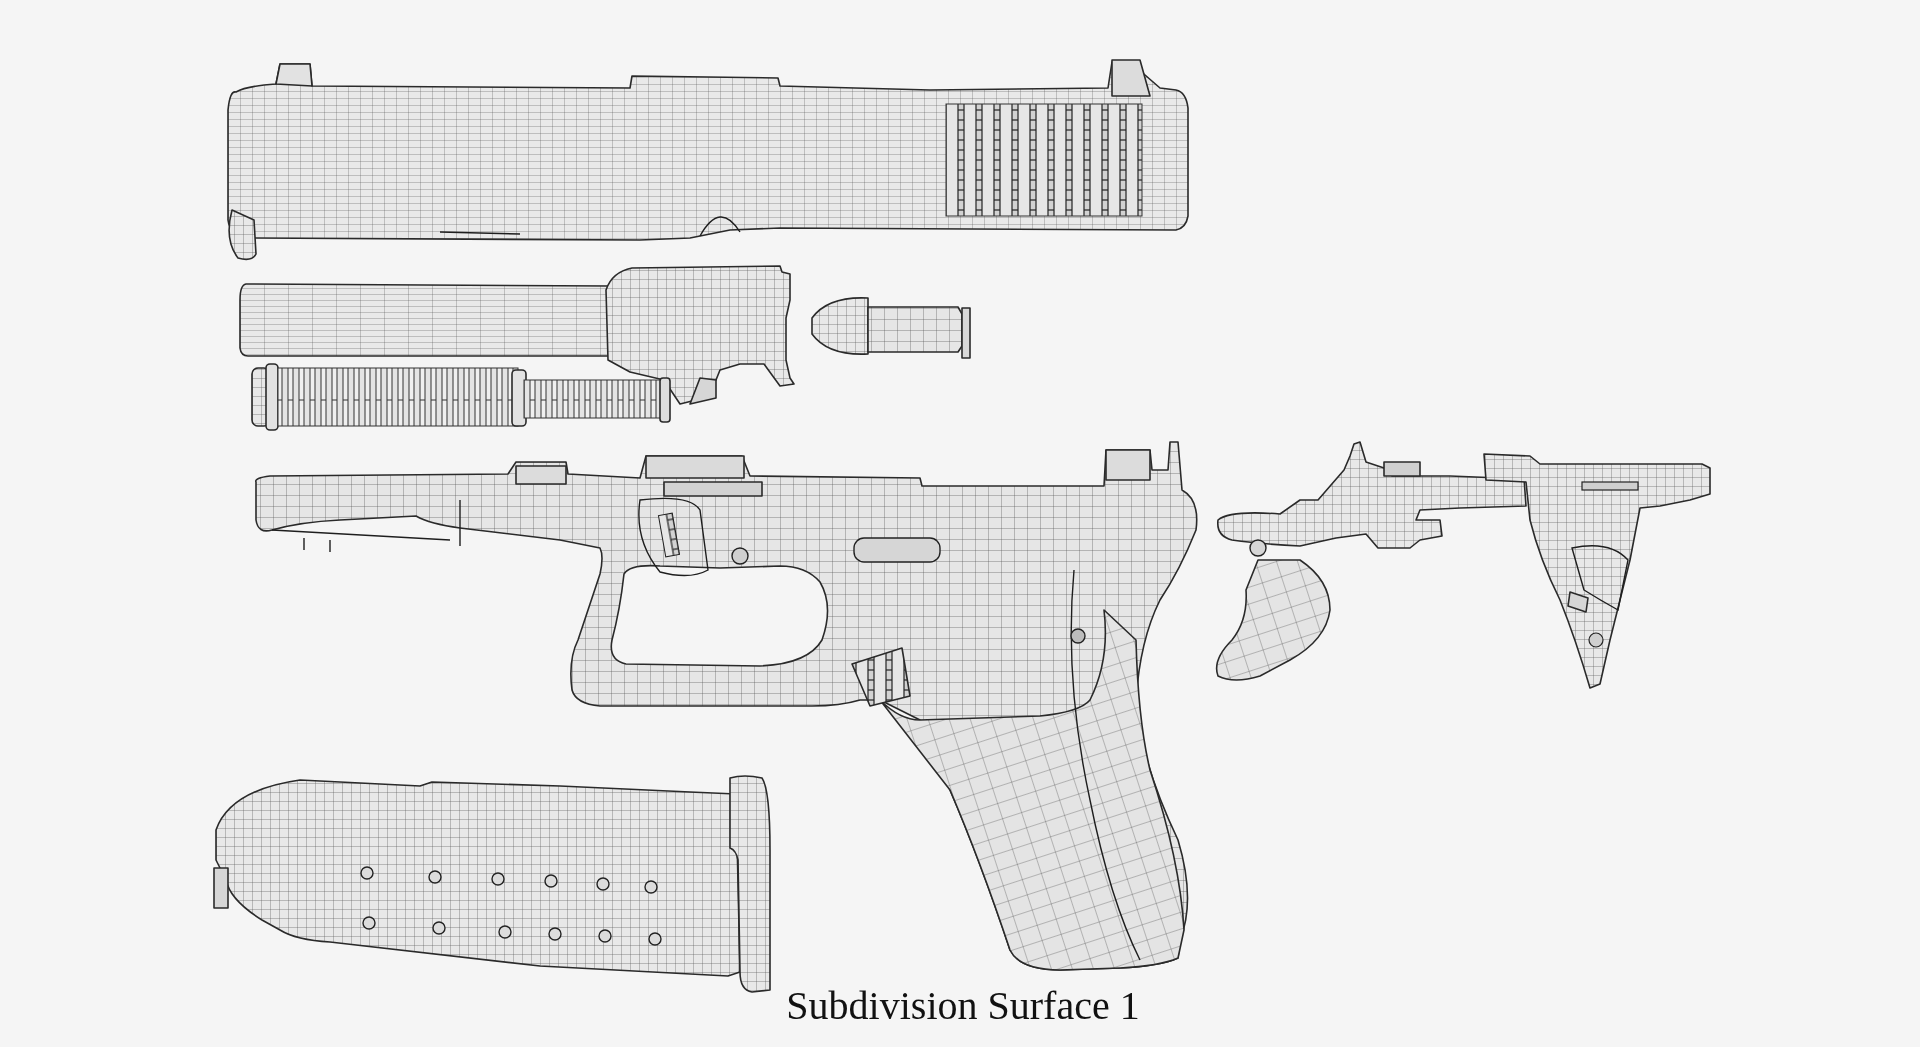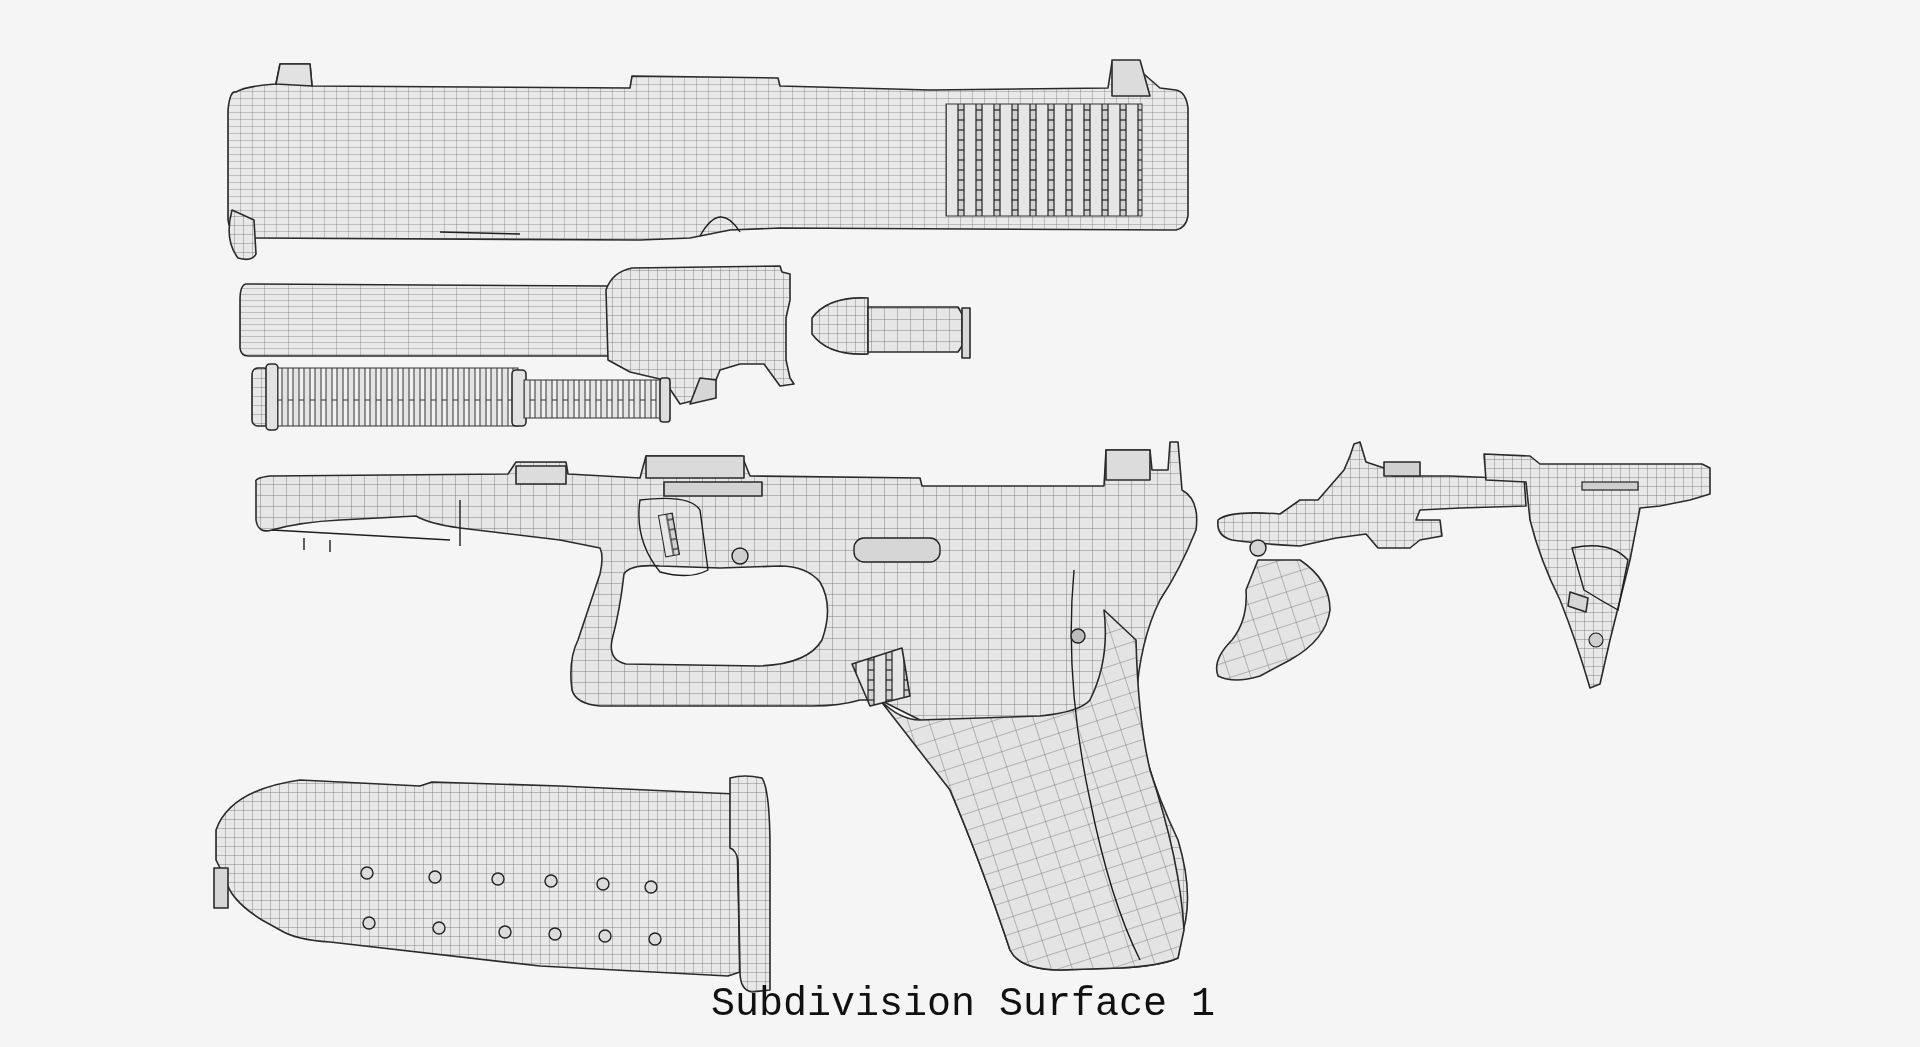--- a/index.html
+++ b/index.html
@@ -6,21 +6,21 @@
     body {
       width: 1920px; height: 1047px; overflow: hidden;
       background: #f5f5f5;
       font-family: "Liberation Sans", "DejaVu Sans", sans-serif;
       position: relative;
     }
     .scene { position: absolute; left: 0; top: 0; width: 1920px; height: 1047px; }
     .caption {
       position: absolute; left: 0; right: 0; top: 982px;
       text-align: center; font-size: 40px; color: #111111;
-      font-family: Liberation Mono, monospace;
+      font-family: Liberation Serif, serif;
       letter-spacing: 0px;
       padding-left: 6px;
     }
     .part { stroke: #2a2a2a; stroke-width: 1.6; stroke-linejoin: round; }
     .detail { fill: none; stroke: #1e1e1e; stroke-width: 1.4; }
   </style>
 </head>
 <body>
 
 <svg class="scene" width="1920" height="1047" viewBox="0 0 1920 1047" xmlns="http://www.w3.org/2000/svg">

